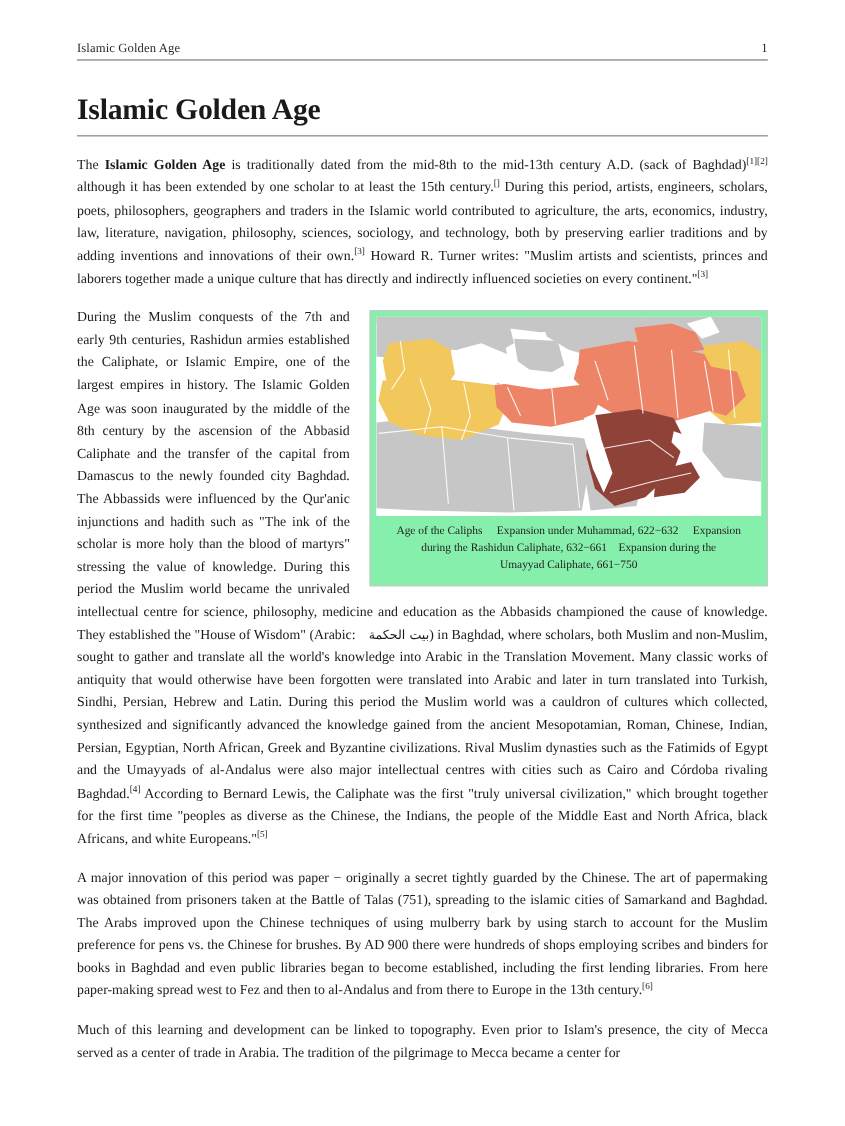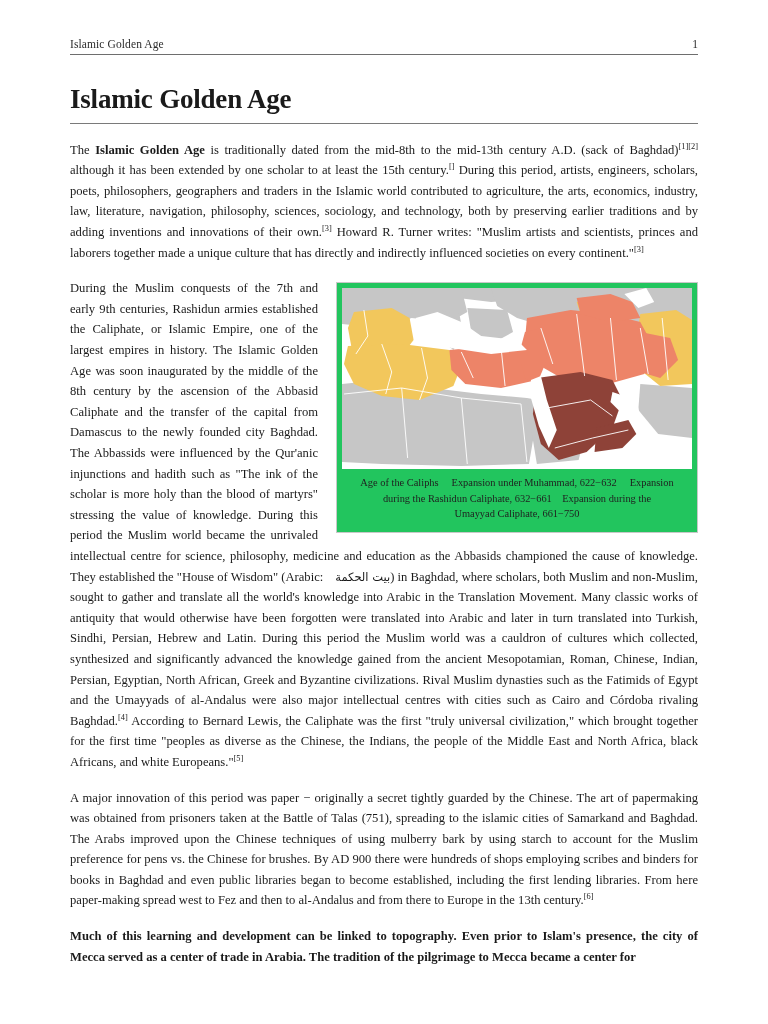--- a/index.html
+++ b/index.html
@@ -64,21 +64,21 @@
 
   
   p.body {
     font-size: 12.6px;
     line-height: 20.6px;
     text-align: justify;
     margin: 0 0 15px 0;
     -webkit-hyphens: none;
     hyphens: none;
   }
-  p.body.tight { margin-bottom: 17px; font-weight: bold; }
+  p.body.tight { margin-bottom: 17px; }
   sup.ref {
     font-size: 8.4px;
     vertical-align: super;
     line-height: 0;
   }
   .arabic {
     font-family: "DejaVu Sans", sans-serif;
     font-size: 11.5px;
     direction: rtl;
     unicode-bidi: bidi-override;
@@ -86,21 +86,21 @@
   }
   b { font-weight: bold; }
 
   
   figure.map-figure {
     float: right;
     width: 362px;
     margin: 4px 0 8px 18px;
     padding: 5px 5px 2px 5px;
     border: 1px solid #c8c8c8;
-    background: #22c55e;
+    background: #86efac;
     box-sizing: border-box;
   }
   .map-canvas {
     position: relative;
     width: 100%;
     height: 181px;
     background: #ffffff;
     overflow: hidden;
   }
   .map-canvas svg { display: block; width: 100%; height: 100%; }

